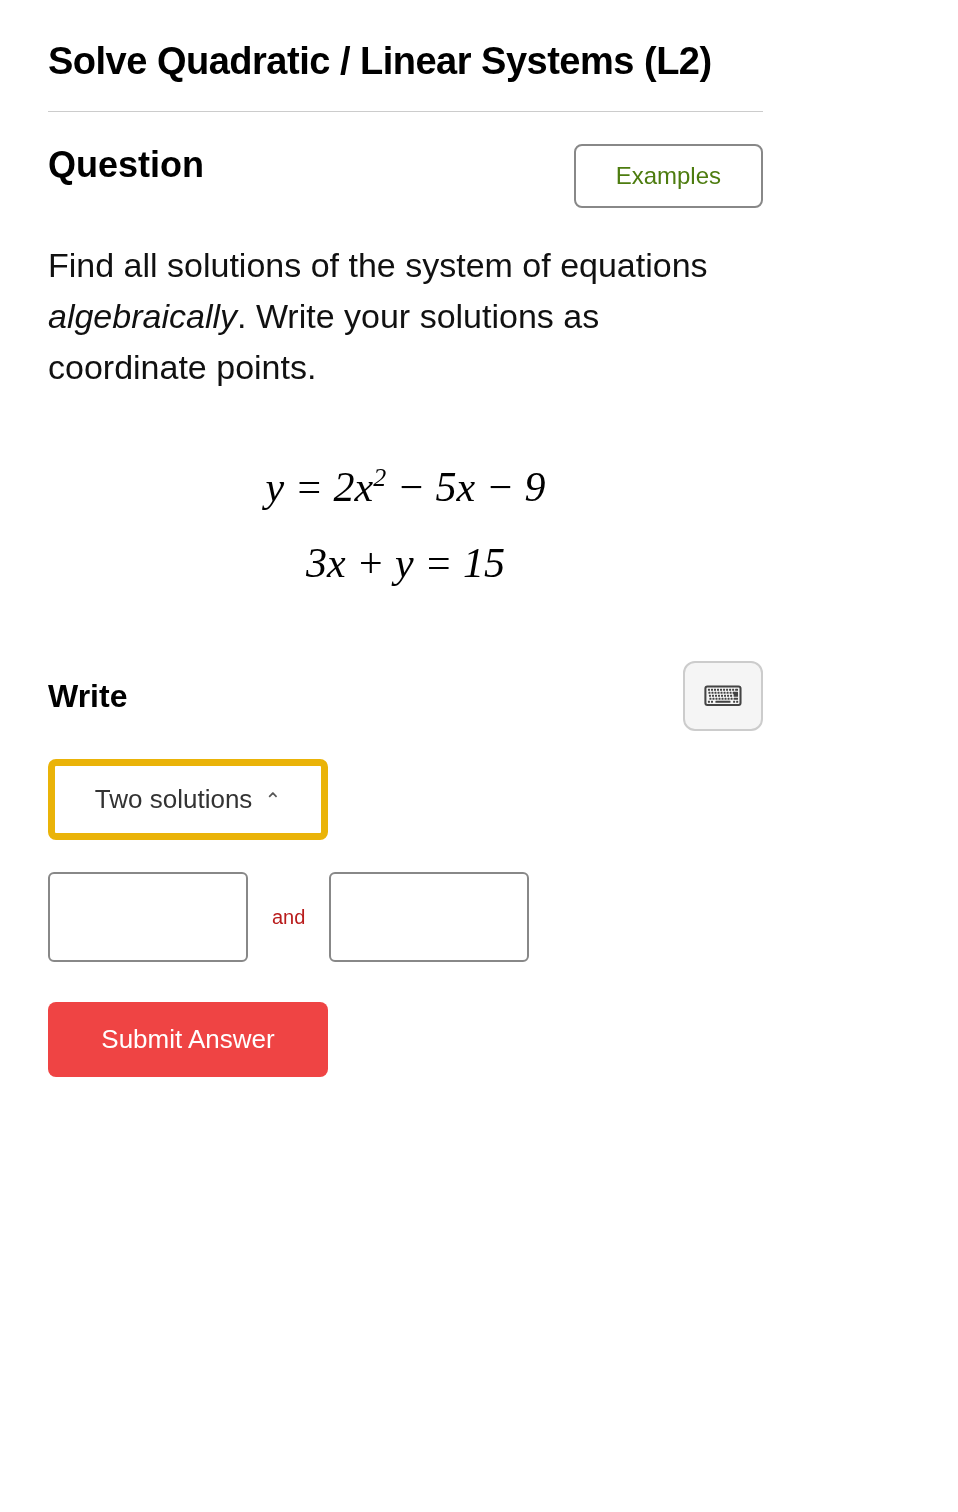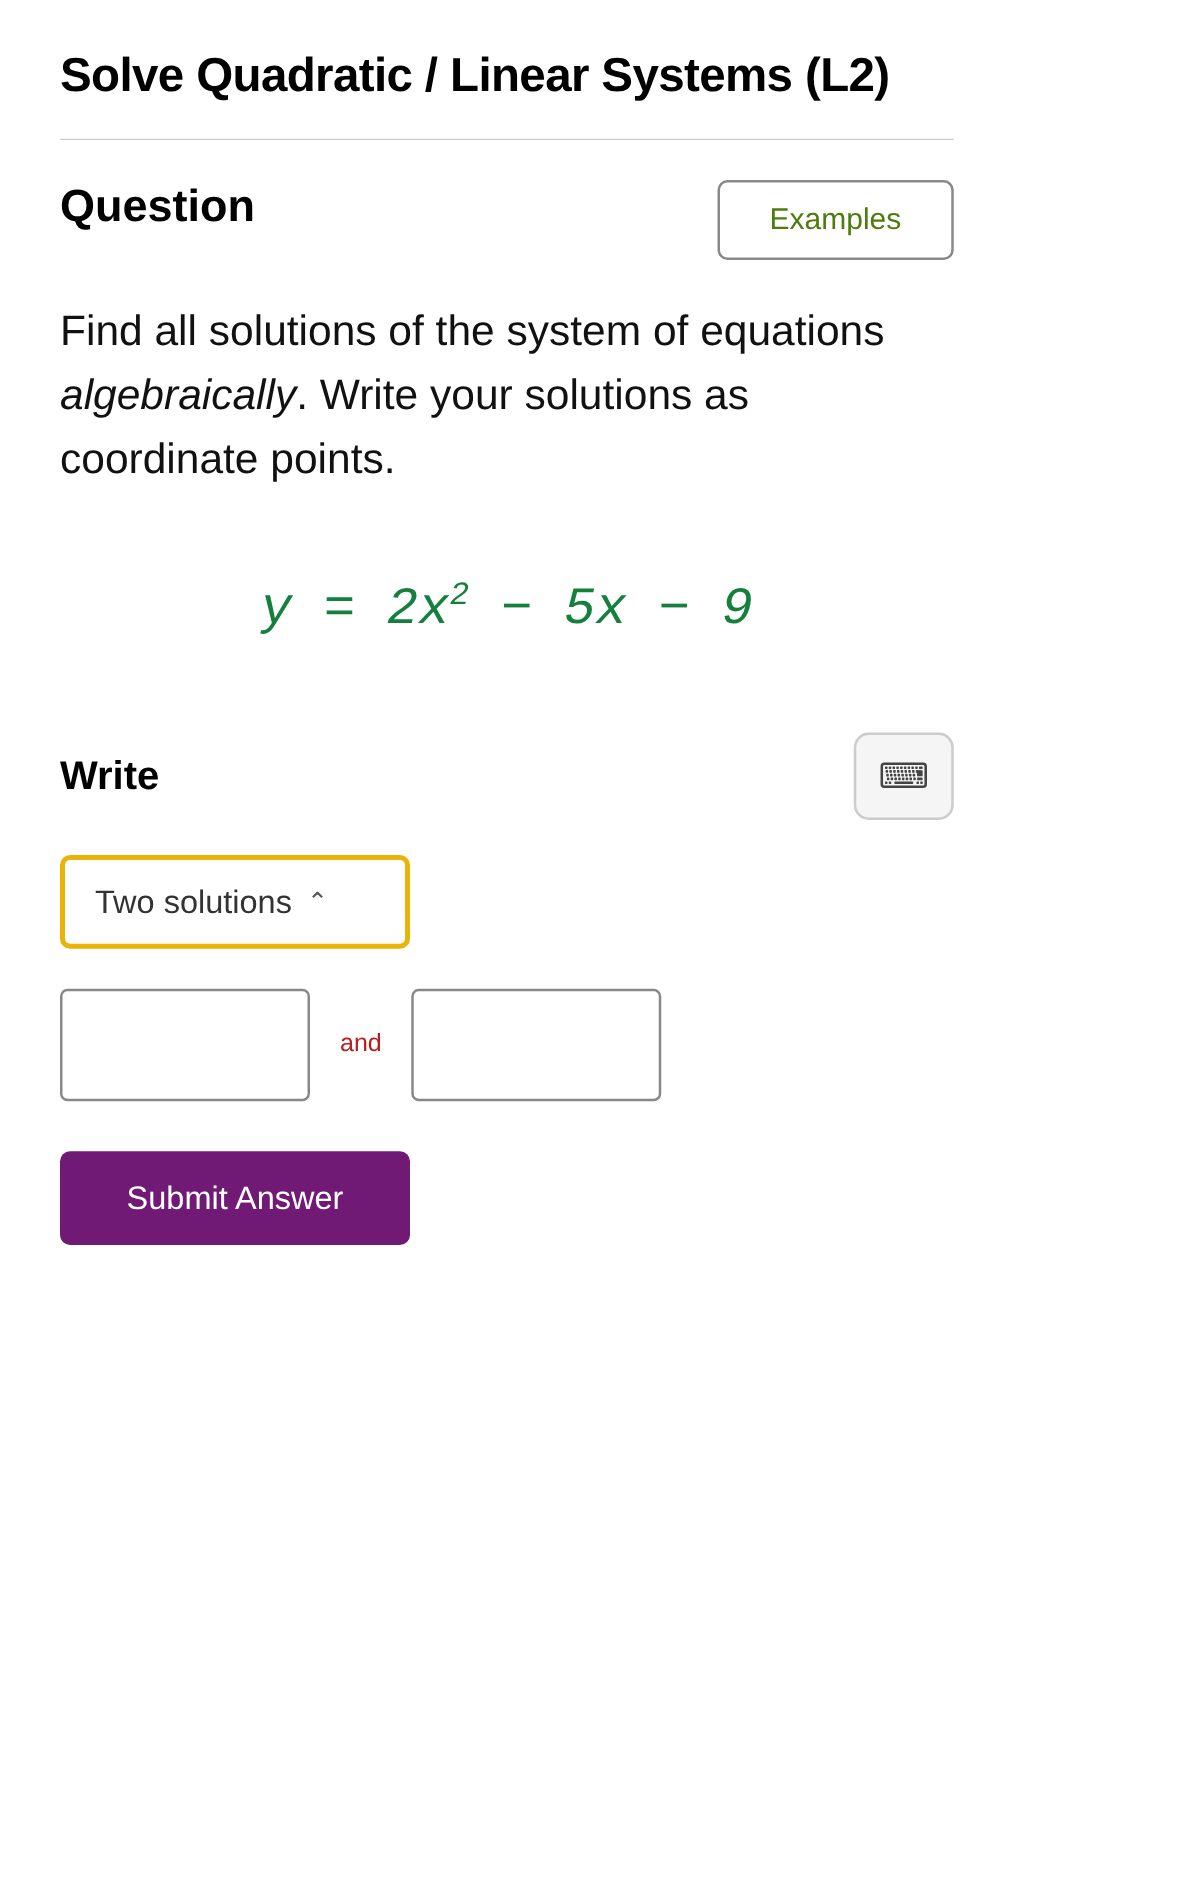--- a/index.html
+++ b/index.html
@@ -72,23 +72,23 @@
       font-style: italic;
     }
 
     .equations-block {
       text-align: center;
       margin-bottom: 60px;
     }
 
     .equation {
       font-size: 42px;
-      font-family: Liberation Mono, monospace;
+      font-family: Liberation Serif, serif;
       font-style: italic;
-      color: #15803d;
+      color: #000000;
       line-height: 1.8;
       display: block;
     }
 
     .equation sup {
       font-size: 26px;
     }
 
     .answer-section {
       margin-top: 20px;
@@ -120,30 +120,31 @@
     }
 
     .keyboard-icon {
       font-size: 28px;
       color: #444444;
     }
 
     .solutions-dropdown {
       display: inline-flex;
       align-items: center;
-      border: 4px solid #eab308;
+      border: 7px solid #eab308;
       border-radius: 8px;
       padding: 18px 24px;
       font-size: 26px;
       color: #333333;
       cursor: pointer;
       background: #ffffff;
       margin-bottom: 32px;
       gap: 12px;
       min-width: 280px;
+      justify-content: center;
     }
 
     .chevron-icon {
       font-size: 20px;
       color: #555555;
     }
 
     .answer-inputs-row {
       display: flex;
       align-items: center;
@@ -163,21 +164,21 @@
     }
 
     .and-text {
       font-size: 20px;
       color: #b91c1c;
       font-weight: 400;
     }
 
     .submit-button {
       padding: 22px 48px;
-      background: #701a75;
+      background: #ef4444;
       color: #ffffff;
       border: none;
       border-radius: 8px;
       font-size: 26px;
       cursor: pointer;
       font-weight: 500;
       min-width: 280px;
     }
   </style>
 </head>
@@ -194,20 +195,23 @@
     <button class="examples-button">Examples</button>
   </div>
 
   <p class="question-text">
     <span>Find all solutions of the system of equations </span><em>algebraically</em><span>. Write your solutions as coordinate points.</span>
   </p>
 
   <div class="equations-block">
     <span class="equation">
       <i>y</i> = 2<i>x</i><sup>2</sup> − 5<i>x</i> − 9
+    </span>
+    <span class="equation">
+      3<i>x</i> + <i>y</i> = 15
     </span>
   </div>
 
   <div class="answer-section">
 
     <div class="answer-header">
       <span class="answer-label">Write</span>
       <button class="keyboard-button">
         <span class="keyboard-icon">⌨</span>
       </button>

